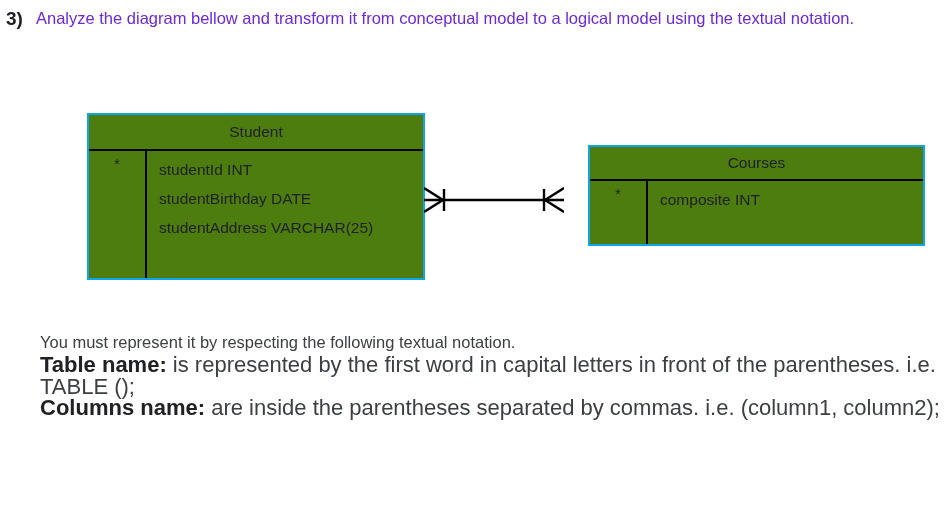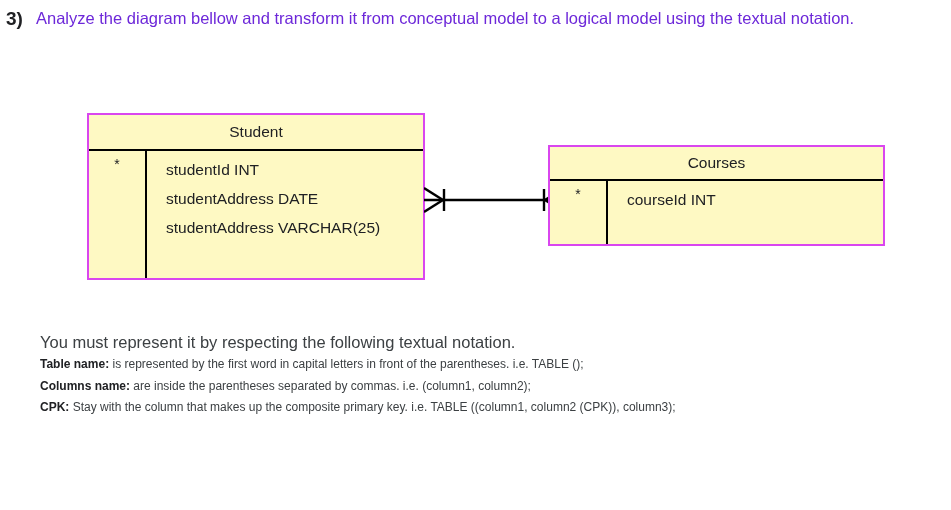--- a/index.html
+++ b/index.html
@@ -46,22 +46,22 @@
   .diagram {
     position: absolute;
     left: 0;
     top: 100px;
     width: 951px;
     height: 200px;
   }
 
   .entity {
     position: absolute;
-    border: 2px solid #d946ef;
-    background: #fef9c3;
+    border: 2px solid #0ea5e9;
+    background: #4d7c0f;
     box-sizing: border-box;
   }
   .entity-header {
     border-bottom: 2px solid #000000;
     text-align: center;
     font-size: 15.5px;
     color: #202124;
     display: flex;
     align-items: center;
     justify-content: center;
@@ -79,21 +79,21 @@
     padding-top: 5px;
   }
   .key-mark {
     font-size: 14px;
     line-height: 16px;
     color: #202124;
   }
   .attr-col {
     flex: 1;
     box-sizing: border-box;
-    padding: 4px 0 4px 19px;
+    padding: 4px 0 4px 12px;
   }
   .attr {
     font-size: 15.5px;
     line-height: 29px;
     color: #202124;
     white-space: nowrap;
   }
 
   
   #entity-student {
@@ -101,21 +101,21 @@
     top: 13px;
     width: 338px;
     height: 167px;
   }
   #entity-student .entity-header { height: 36px; }
   #entity-student .entity-body { height: 127px; }
   #entity-student .key-col { width: 58px; }
 
   
   #entity-courses {
-    left: 548px;
+    left: 588px;
     top: 45px;
     width: 337px;
     height: 101px;
   }
   #entity-courses .entity-header { height: 34px; }
   #entity-courses .entity-body { height: 63px; }
   #entity-courses .key-col { width: 58px; }
 
   
   .relationship {
@@ -133,21 +133,21 @@
     left: 40px;
     top: 330px;
     width: 905px;
   }
   .notation-intro {
     font-size: 16.5px;
     line-height: 24px;
     color: #3c4043;
   }
   .rule {
-    font-size: 12px;
+    font-size: 22px;
     line-height: 21.5px;
     color: #3c4043;
   }
   .rule b {
     color: #202124;
     font-weight: bold;
   }
 </style>
 </head>
 <body>
@@ -160,21 +160,21 @@
 <div class="diagram">
 
   <div class="entity" id="entity-student">
     <div class="entity-header">Student</div>
     <div class="entity-body">
       <div class="key-col">
         <span class="key-mark">*</span>
       </div>
       <div class="attr-col">
         <div class="attr">studentId INT</div>
-        <div class="attr">studentAddress DATE</div>
+        <div class="attr">studentBirthday DATE</div>
         <div class="attr">studentAddress VARCHAR(25)</div>
       </div>
     </div>
   </div>
 
   <div class="relationship">
     <svg width="140" height="44" viewBox="0 0 140 44">
 
       <line x1="0" y1="22" x2="140" y2="22" stroke="#000000" stroke-width="2.4"></line>
 
@@ -190,32 +190,29 @@
     </svg>
   </div>
 
   <div class="entity" id="entity-courses">
     <div class="entity-header">Courses</div>
     <div class="entity-body">
       <div class="key-col">
         <span class="key-mark">*</span>
       </div>
       <div class="attr-col">
-        <div class="attr">courseId INT</div>
+        <div class="attr">composite INT</div>
       </div>
     </div>
   </div>
 
 </div>
 
 <div class="notation">
   <div class="notation-intro">You must represent it by respecting the following textual notation.</div>
 
   <div class="rule">
     <b>Table name:</b><span> is represented by the first word in capital letters in front of the parentheses. i.e. TABLE ();</span>
   </div>
   <div class="rule">
     <b>Columns name:</b><span> are inside the parentheses separated by commas. i.e. (column1, column2);</span>
   </div>
-  <div class="rule">
-    <b>CPK:</b><span> Stay with the column that makes up the composite primary key. i.e. TABLE ((column1, column2 (CPK)), column3);</span>
-  </div>
 </div>
 
 </body></html>

